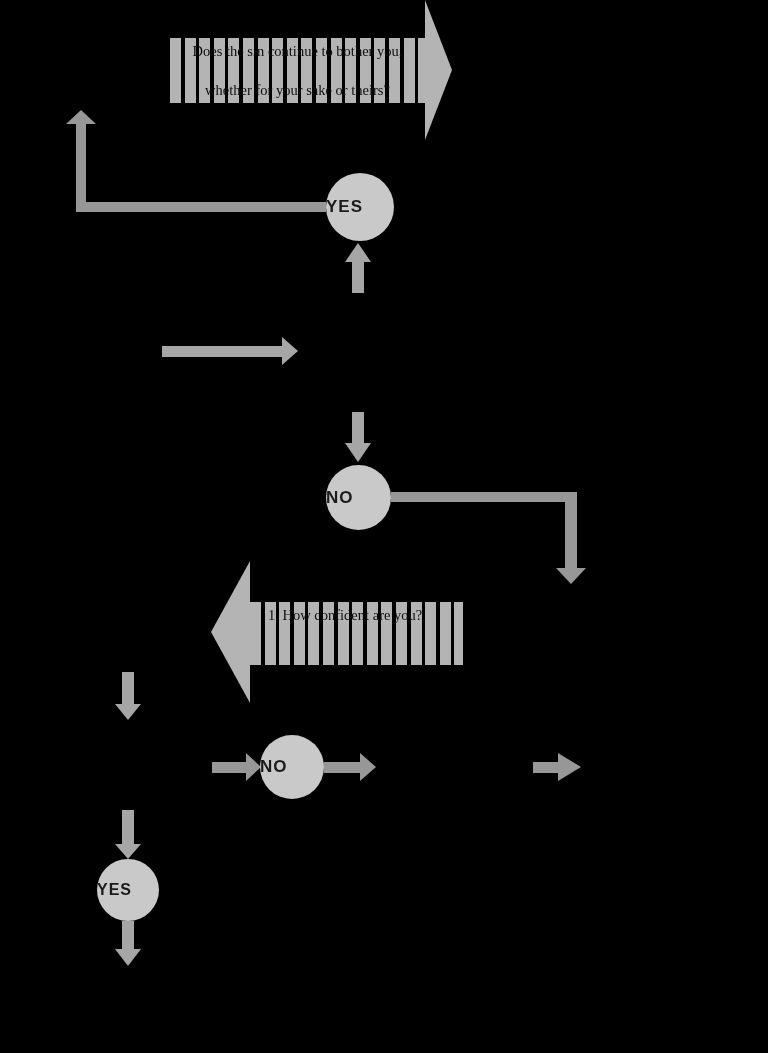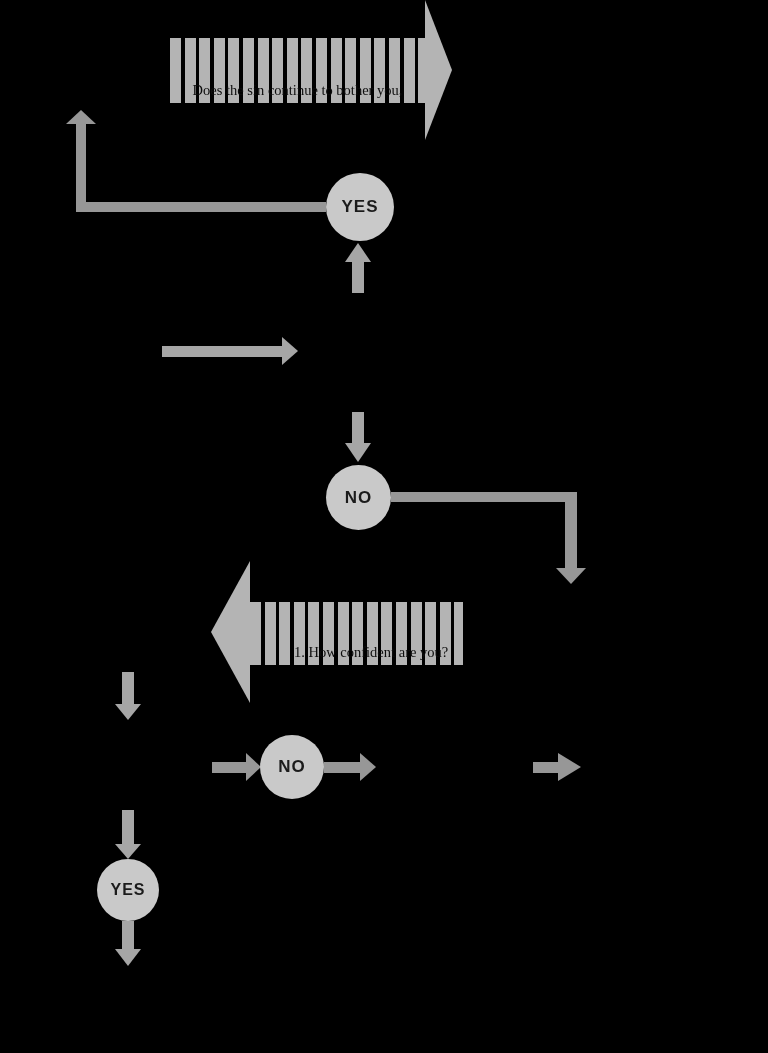--- a/index.html
+++ b/index.html
@@ -21,51 +21,52 @@
       var(--stripe-gray) 0px,
       var(--stripe-gray) 11px,
       transparent 11px,
       transparent 14.6px
     );
   }
   .striped-text {
     position: absolute;
     display: flex;
     flex-direction: column;
-    justify-content: flex-end;
+    justify-content: space-between;
     font-family: "Liberation Serif", serif;
     font-size: 14.5px;
     line-height: 26px;
     color: #0d0d0d;
     box-sizing: border-box;
   }
   .striped-text.centered { text-align: center; }
   .node {
     position: absolute;
     border-radius: 50%;
     background: var(--circle-gray);
     display: flex;
     align-items: center;
-    justify-content: center;
+    justify-content: flex-start;
     color: #1b1b1b;
     font-weight: bold;
     font-size: 17px;
     letter-spacing: 1px;
   }
 </style>
 </head>
 <body>
 
 <div id="canvas">
 
   <div>
     <div class="stripes" style="left:170px; top:38px; width:255px; height:65px;"></div>
     <div class="tri" style="left:425px; top:0px; border-top:70px solid transparent; border-bottom:70px solid transparent; border-left:27px solid var(--stripe-gray);"></div>
     <div class="striped-text centered" style="left:170px; top:38px; width:255px; height:65px;">
       <span>Does the sin continue to bother you,</span>
+      <span>whether for your sake or theirs?</span>
     </div>
   </div>
 
   <div>
     <div class="bar" style="left:76px; top:202px; width:250px; height:10px;"></div>
     <div class="bar" style="left:76px; top:124px; width:10px; height:88px;"></div>
     <div class="tri" style="left:66px; top:110px; border-left:15px solid transparent; border-right:15px solid transparent; border-bottom:14px solid var(--connector-gray);"></div>
   </div>
 
   <div class="node" style="left:326px; top:173px; width:68px; height:68px;">
@@ -93,21 +94,21 @@
 
   <div>
     <div class="bar" style="left:391px; top:492px; width:186px; height:10px;"></div>
     <div class="bar" style="left:565px; top:492px; width:12px; height:76px;"></div>
     <div class="tri" style="left:556px; top:568px; border-left:15px solid transparent; border-right:15px solid transparent; border-top:16px solid var(--connector-gray);"></div>
   </div>
 
   <div>
     <div class="tri" style="left:211px; top:561px; border-top:71px solid transparent; border-bottom:71px solid transparent; border-right:39px solid var(--stripe-gray);"></div>
     <div class="stripes" style="left:250px; top:602px; width:213px; height:63px;"></div>
-    <div class="striped-text" style="left:264px; top:602px; width:213px; height:63px; padding-left:30px;">
+    <div class="striped-text" style="left:238px; top:602px; width:213px; height:63px; padding-left:30px;">
       <span>1. How confident are you?</span>
     </div>
   </div>
 
   <div>
     <div class="bar block" style="left:122px; top:672px; width:12px; height:32px;"></div>
     <div class="tri" style="left:115px; top:704px; border-left:13px solid transparent; border-right:13px solid transparent; border-top:16px solid var(--arrow-gray);"></div>
   </div>
 
   <div>

